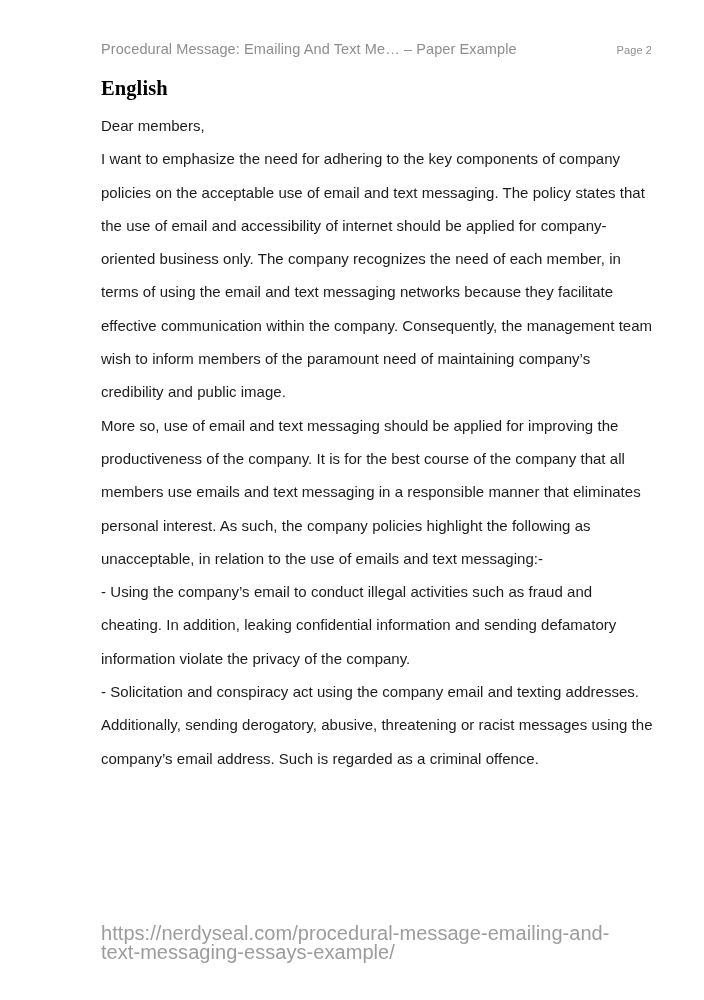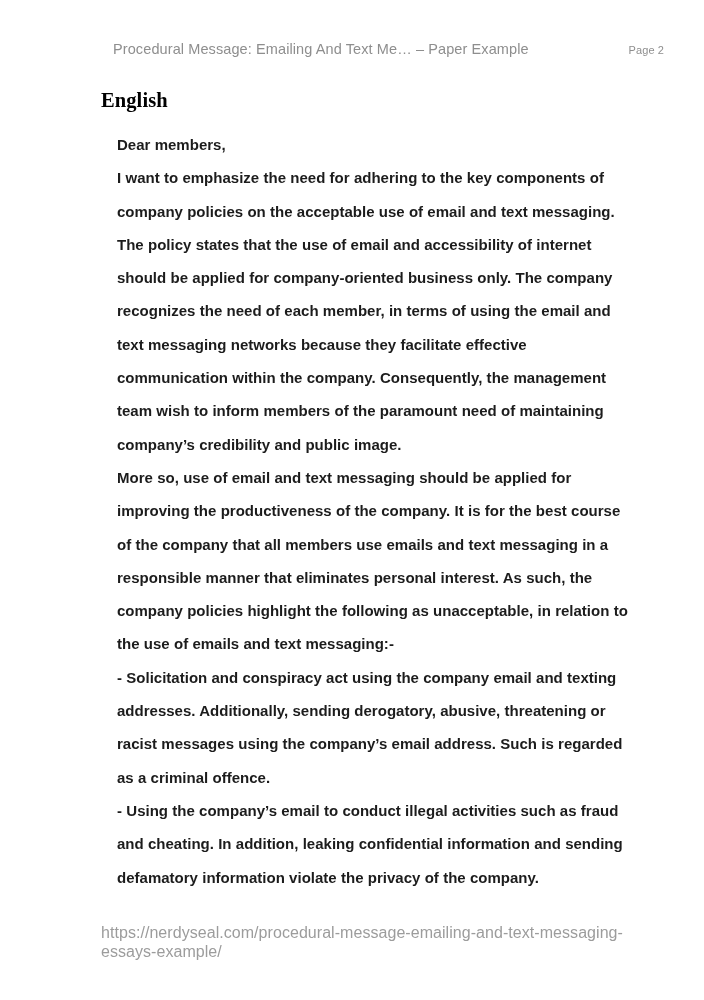--- a/index.html
+++ b/index.html
@@ -16,21 +16,21 @@
   }
   .page {
     position: relative;
     width: 704px;
     height: 1000px;
     background: #ffffff;
     box-sizing: border-box;
   }
   .page-header {
     position: absolute;
-    left: 113px;
+    left: 101px;
     top: 41px;
     width: 552px;
     display: flex;
     align-items: baseline;
     justify-content: space-between;
     font-size: 14.5px;
     color: #8e8e8e;
     letter-spacing: 0.1px;
     white-space: nowrap;
     text-align: right;
@@ -40,51 +40,50 @@
     color: #8e8e8e;
   }
   .page-header .page-number {
     font-size: 11px;
     color: #8e8e8e;
     padding-right: 1px;
   }
   .content {
     position: absolute;
     left: 101px;
-    top: 88px;
+    top: 76px;
     width: 552px;
   }
   .doc-heading {
     font-family: "Liberation Serif", serif;
     font-weight: bold;
     font-size: 20.5px;
     line-height: 24px;
     color: #000000;
     margin: 0 0 9px 0;
     letter-spacing: 0.1px;
   }
   .body-block {
-    margin: 16px;
-    font-weight: bold;
+    margin: 0;
   }
   .para {
     font-size: 15px;
     line-height: 33.3px;
     color: #1c1c1c;
     margin: 0;
     text-align: left;
     letter-spacing: 0.01px;
     word-spacing: 0.1px;
   }
   .footer-url {
     position: absolute;
     left: 101px;
     top: 924px;
     width: 540px;
-    font-size: 16px;
+    font-size: 20px;
     line-height: 18.5px;
     color: #9c9c9c;
     word-break: break-word;
     letter-spacing: 0.05px;
   }
 </style>
 </head>
 <body>
 
 <div class="page">
@@ -95,21 +94,21 @@
   </div>
 
   <div class="content">
 
     <h1 class="doc-heading">English</h1>
 
     <div class="body-block">
       <p class="para">Dear members,</p>
       <p class="para">I want to emphasize the need for adhering to the key components of company policies on the acceptable use of email and text messaging. The policy states that the use of email and accessibility of internet should be applied for company-oriented business only. The company recognizes the need of each member, in terms of using the email and text messaging networks because they facilitate effective communication within the company. Consequently, the management team wish to inform members of the paramount need of maintaining company’s credibility and public image.</p>
       <p class="para">More so, use of email and text messaging should be applied for improving the productiveness of the company. It is for the best course of the company that all members use emails and text messaging in a responsible manner that eliminates personal interest. As such, the company policies highlight the following as unacceptable, in relation to the use of emails and text messaging:-</p>
+      <p class="para">- Using the company’s email to conduct illegal activities such as fraud and cheating. In addition, leaking confidential information and sending defamatory information violate the privacy of the company.</p>
       <p class="para">- Solicitation and conspiracy act using the company email and texting addresses. Additionally, sending derogatory, abusive, threatening or racist messages using the company’s email address. Such is regarded as a criminal offence.</p>
-      <p class="para">- Using the company’s email to conduct illegal activities such as fraud and cheating. In addition, leaking confidential information and sending defamatory information violate the privacy of the company.</p>
     </div>
 
   </div>
 
   <div class="footer-url">https://nerdyseal.com/procedural-message-emailing-and-text-messaging-essays-example/</div>
 
 </div>
 
 </body></html>

